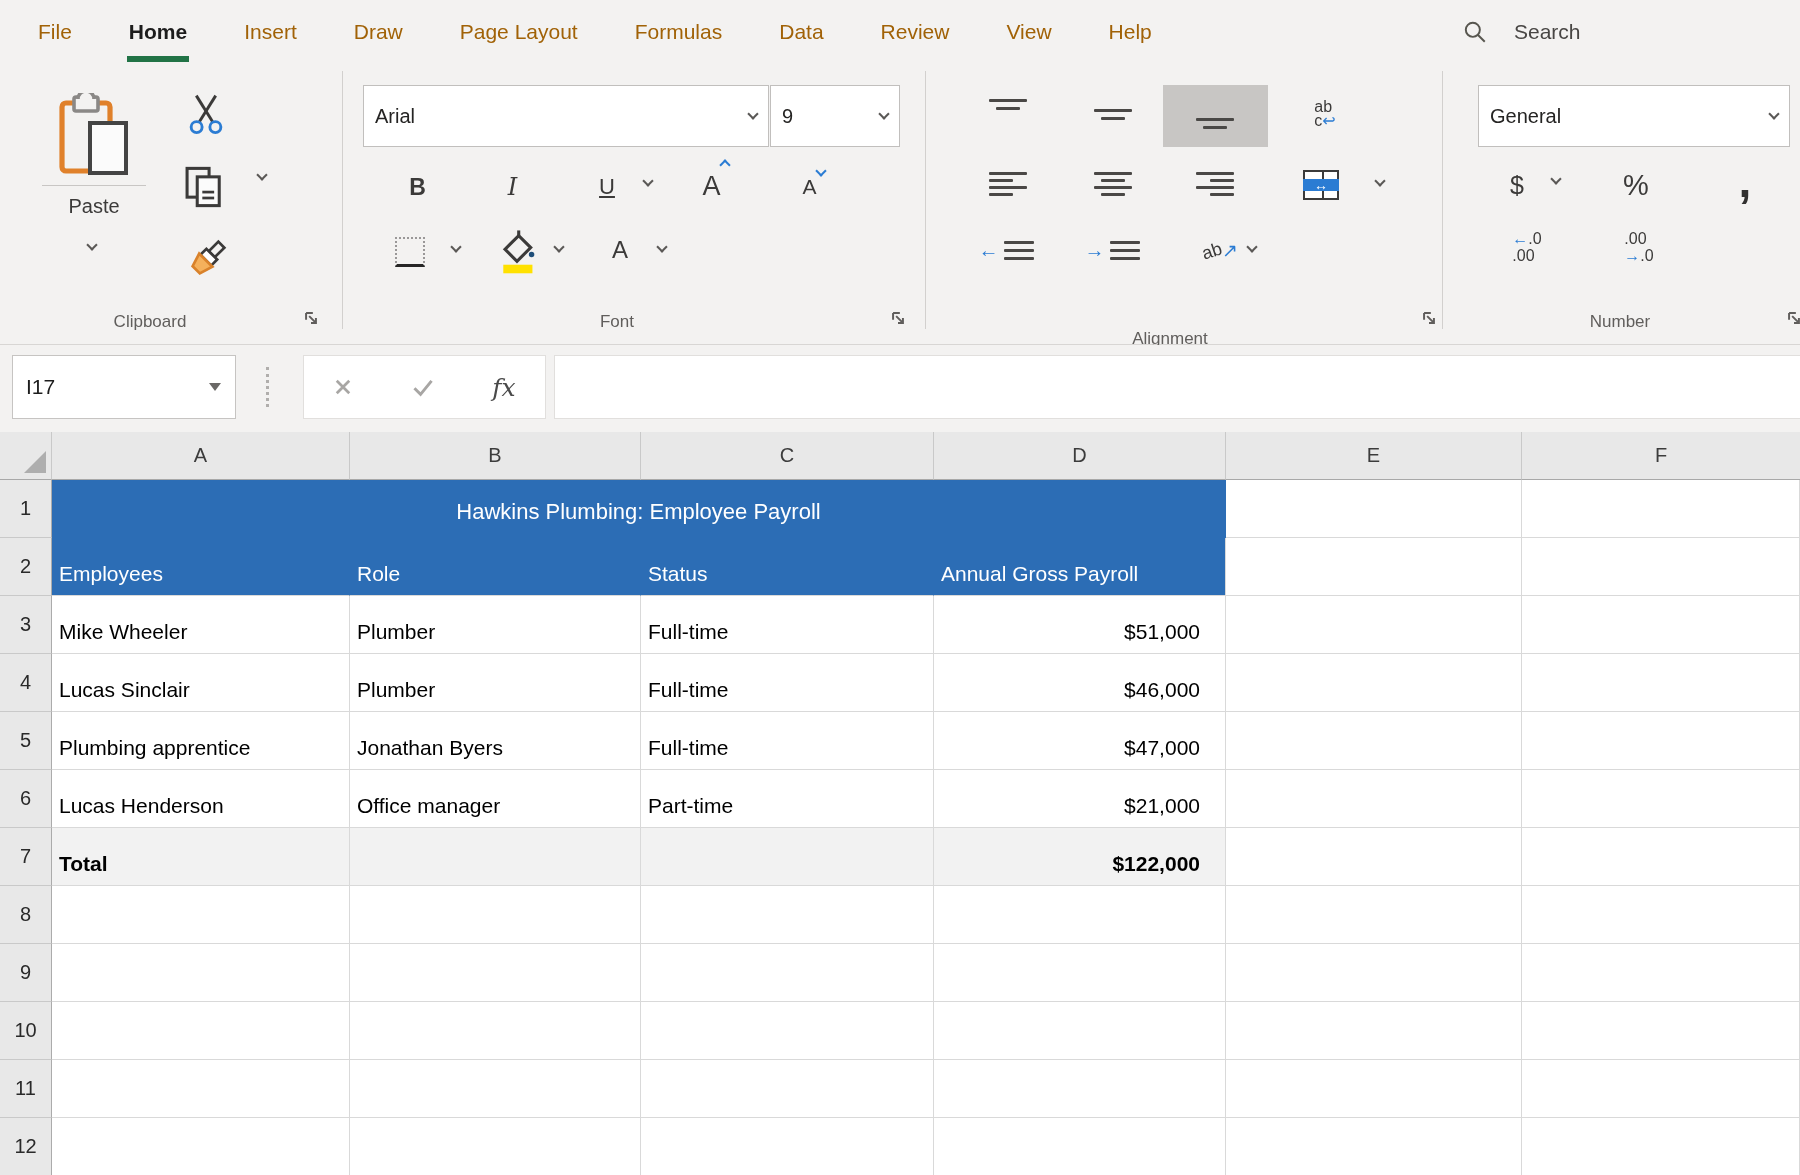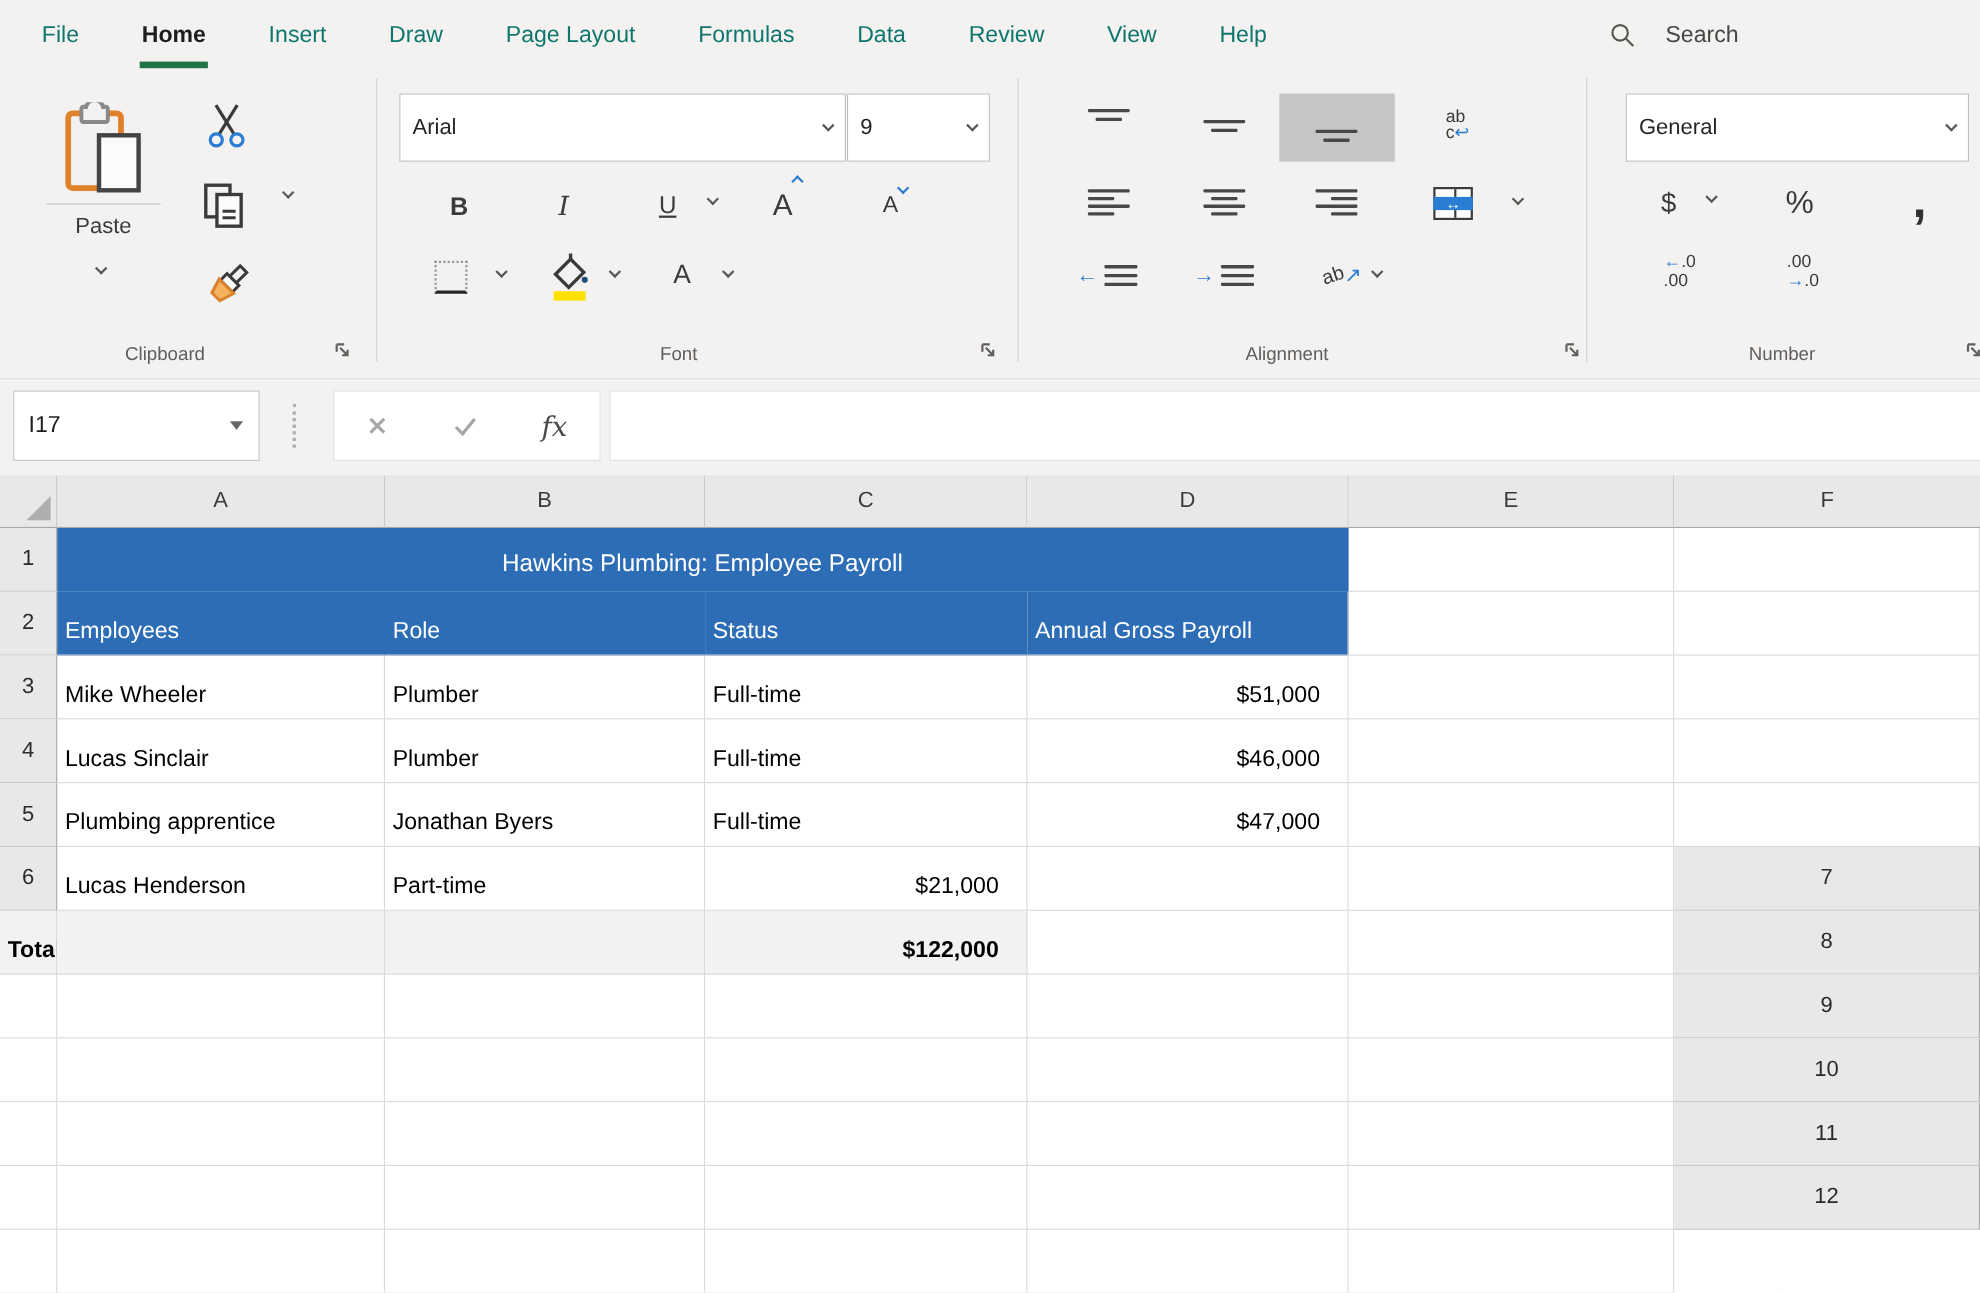--- a/index.html
+++ b/index.html
@@ -3,21 +3,21 @@
 <meta charset="utf-8">
 <style>
   * { margin:0; padding:0; box-sizing:border-box; }
   html,body { width:1800px; height:1175px; overflow:hidden; background:#fff;
               font-family:"Liberation Sans", sans-serif; color:#3b3a39; }
   #app { position:relative; width:1800px; height:1175px; background:#f3f2f1; }
 
   
   .menubar { position:absolute; left:0; top:0; width:1800px; height:63px;
              display:flex; align-items:center; padding-left:38px; gap:57px; }
-  .menu-item { position:relative; font-size:21px; color:#0f766e; height:63px;
+  .menu-item { position:relative; font-size:21px; color:#a16207; height:63px;
                display:flex; align-items:center; cursor:default; }
   .menu-item.active { font-weight:bold; color:#1d1d1d; }
   .menu-item.active .underline { position:absolute; left:-2px; right:-2px; bottom:1px;
                height:6px; background:#217346; }
   .search-box { position:absolute; left:1462px; top:0; height:63px;
                 display:flex; align-items:center; gap:26px; }
   .search-label { font-size:21px; color:#484644; }
 
   
   .ribbon { position:absolute; left:0; top:63px; width:1800px; height:282px;
@@ -358,21 +358,21 @@
             <span class="bar"></span>
           </span>
         </span>
     </div>
     <div class="rbtn" style="left:1192px; top:162px; width:56px; height:50px;">
       <span class="orient-ico"><span style="transform:rotate(-18deg); display:inline-block;">ab</span><span class="oarrow">↗</span></span>
     </div>
     <div class="rbtn" style="left:1248px; top:184px;">
         <span class="chev"></span>
       </div>
-    <div class="group-label" style="left:1060px; width:220px;">Alignment</div>
+    <div class="group-label" style="left:1060px; width:220px;margin-top:17px;">Alignment</div>
     <div class="launcher" style="left:1421px;">
       <svg width="16" height="16" viewBox="0 0 13 13">
           <path d="M2.5 2.5 H8 M2.5 2.5 V8" stroke="#605e5c" stroke-width="1.6" fill="none"></path>
           <path d="M5 5 L10.5 10.5 M10.5 6.5 V10.5 H6.5" stroke="#605e5c" stroke-width="1.6" fill="none"></path>
         </svg>
     </div>
     <div class="vdiv" style="left:1442px;"></div>
 
     <div class="combo" style="left:1478px; top:22px; width:312px; height:62px;">
       <span>General</span>
@@ -467,20 +467,21 @@
     <div class="rh">5</div>
     <div class="c">Plumbing apprentice</div>
     <div class="c">Jonathan Byers</div>
     <div class="c">Full-time</div>
     <div class="c money">$47,000</div>
     <div class="c"></div>
     <div class="c"></div>
 
     <div class="rh">6</div>
     <div class="c">Lucas Henderson</div>
+    <div class="c">Office manager</div>
     <div class="c">Part-time</div>
     <div class="c money">$21,000</div>
     <div class="c"></div>
     <div class="c"></div>
 
     <div class="rh">7</div>
     <div class="c gray bold">Total</div>
     <div class="c gray"></div>
     <div class="c gray"></div>
     <div class="c gray bold money">$122,000</div>

